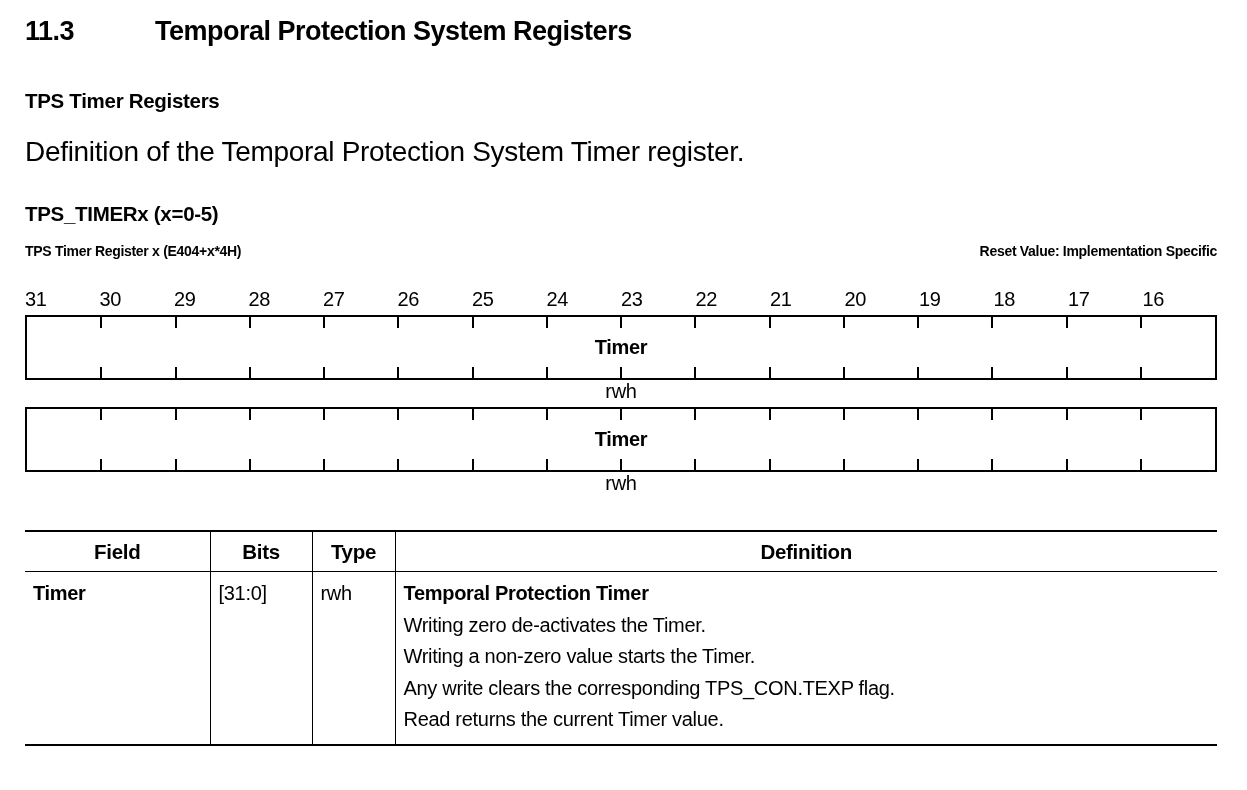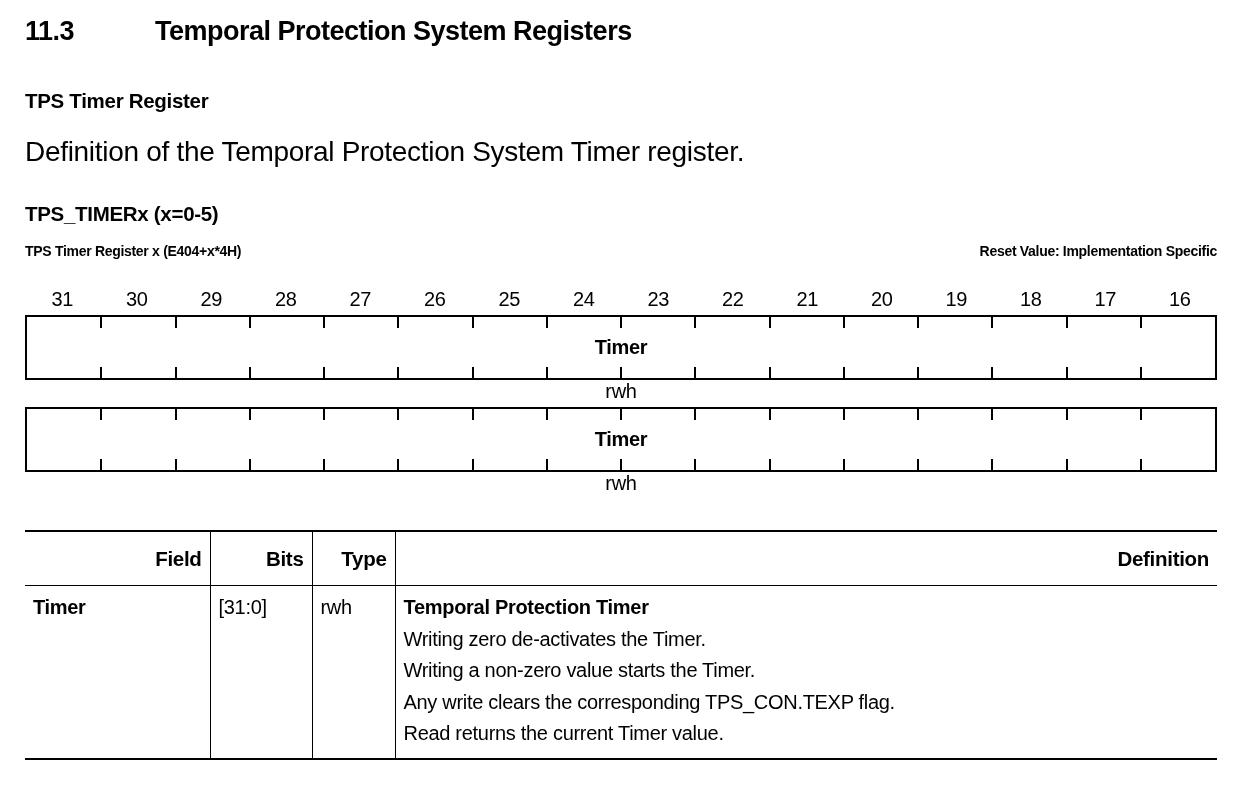--- a/index.html
+++ b/index.html
@@ -13,53 +13,53 @@
   .subhead { margin-top: 41px; font-size: 20.5px; font-weight: bold; line-height: 25px; }
   .intro   { margin-top: 26px; font-size: 28px; line-height: 25px; }
 
   
   .regname { margin-top: 37px; font-size: 20.5px; font-weight: bold; line-height: 25px; }
   .regtitle-row { margin-top: 13px; display: flex; justify-content: space-between; align-items: baseline;
                   font-size: 14px; font-weight: bold; line-height: 25px; }
 
   
   .bitnums { display: flex; margin-top: 24px; font-size: 20px; line-height: 22px; }
-  .bitnum { flex: 1 1 0; text-align: center; }
+  .bitnum { flex: 1 1 0; text-align: left; }
   .regbox { position: relative; margin-top: 5px; height: 65px; border: 2px solid #000; }
   .cells { display: flex; height: 100%; width: 100%; }
   .cell { flex: 1 1 0; position: relative; }
   .cell:not(:last-child)::before { content: ""; position: absolute; top: 0; right: -1px; width: 2px; height: 11px; background: #000; }
   .cell:not(:last-child)::after  { content: ""; position: absolute; bottom: 0; right: -1px; width: 2px; height: 11px; background: #000; }
   .reg-field-label { position: absolute; left: 0; right: 0; top: 50%; transform: translateY(-54%);
                      text-align: center; font-size: 20px; font-weight: bold; pointer-events: none; }
   .access { text-align: center; font-size: 20px; line-height: 22px; }
 
   
   .dtable { width: 100%; margin-top: 36px; border-collapse: collapse; table-layout: fixed;
             border-top: 2.5px solid #000; border-bottom: 2.5px solid #000; font-size: 20px; }
   .c-field { width: 185px; } .c-bits { width: 102px; } .c-type { width: 83px; } .c-desc { width: auto; }
-  .dtable th { text-align: right; font-size: 20.5px; font-weight: bold; padding: 14px 8px; line-height: 25px;
+  .dtable th { text-align: center; font-size: 20.5px; font-weight: bold; padding: 7px 8px; line-height: 25px;
                border-bottom: 1.7px solid #000; }
   .dtable td { text-align: left; vertical-align: top; padding: 6px 8px 8px 8px; line-height: 31.5px; }
   .dtable th:not(:last-child), .dtable td:not(:last-child) { border-right: 1.5px solid #000; }
   .cell-field { font-weight: bold; }
   .desc-title { font-weight: bold; line-height: 31.5px; }
   .desc-line { line-height: 31.5px; }
 </style>
 </head>
 <body>
 
 <div class="page">
 
   <div class="h1">
     <span class="h1-num">11.3</span>
     <span class="h1-title">Temporal Protection System Registers</span>
   </div>
 
-  <div class="subhead">TPS Timer Register</div>
+  <div class="subhead">TPS Timer Registers</div>
   <div class="intro">Definition of the Temporal Protection System Timer register.</div>
 
   <div class="regname">TPS_TIMERx (x=0-5)</div>
 
   <div class="regtitle-row">
     <span>TPS Timer Register x (E404+x*4H)</span>
     <span>Reset Value: Implementation Specific</span>
   </div>
 
   <div class="bitnums">

